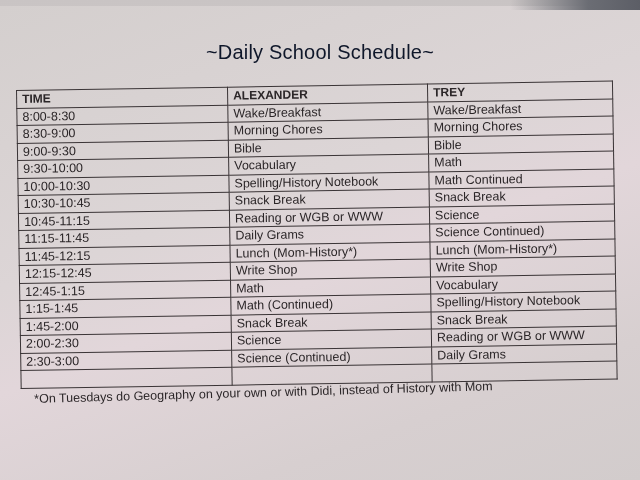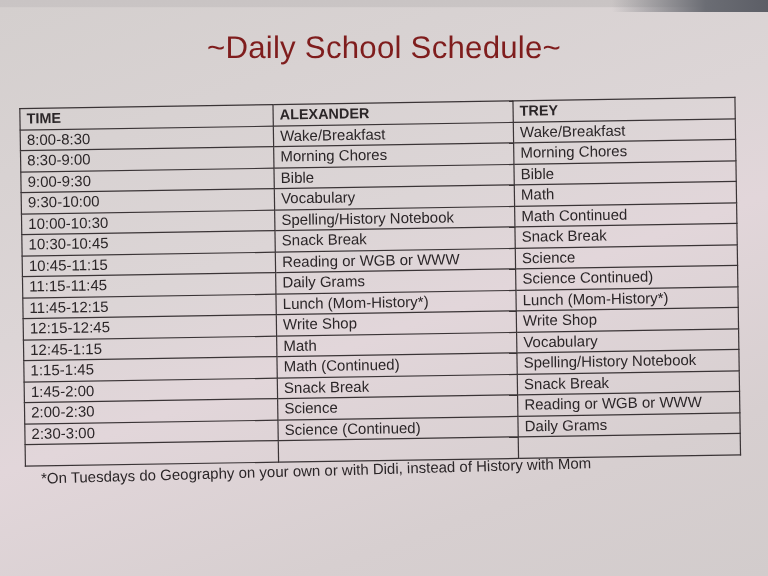--- a/index.html
+++ b/index.html
@@ -5,22 +5,22 @@
   html,body{margin:0;padding:0;}
   body{
     width:640px;height:480px;overflow:hidden;position:relative;
     background:linear-gradient(180deg,#c9c4c4 0%,#d6d0d0 30%,#d9d1d3 60%,#cfc8c9 100%);
     font-family:"Liberation Sans","DejaVu Sans",sans-serif;
   }
   .corner{position:absolute;right:0;top:0;width:130px;height:10px;
     background:linear-gradient(90deg,rgba(90,90,95,0) 0%,#6b6d74 60%,#5c5e66 100%);}
   .paper{position:absolute;left:0;top:6px;width:640px;height:474px;
     background:linear-gradient(160deg,#d4cfce 0%,#dcd5d6 40%,#e2d6da 55%,#d7cfd0 80%,#d2cccc 100%);}
-  .title{position:absolute;left:0;width:640px;top:24px;text-align:center;
-    font-size:26px;color:#7f1d1d;letter-spacing:0.2px;}
+  .title{position:absolute;left:0;width:640px;top:41px;text-align:center;
+    font-size:20px;color:#0f172a;letter-spacing:0.2px;}
   .sheet{position:absolute;left:16px;top:90px;width:596px;
     transform:rotate(-0.9deg);transform-origin:left top;}
   table{border-collapse:collapse;width:596px;table-layout:fixed;}
   td,th{border:1px solid #3a3436;padding:0 4px 0 5px;height:16.5px;
     font-size:12.5px;color:#2b2628;text-align:left;white-space:nowrap;overflow:hidden;}
   th{font-weight:bold;font-size:12px;}
   col.c1{width:211px;} col.c2{width:200px;} col.c3{width:185px;}
   .foot{position:absolute;left:34px;top:392px;font-size:12.5px;color:#2b2628;
     transform:rotate(-1.6deg);transform-origin:left top;white-space:nowrap;}
 </style>

